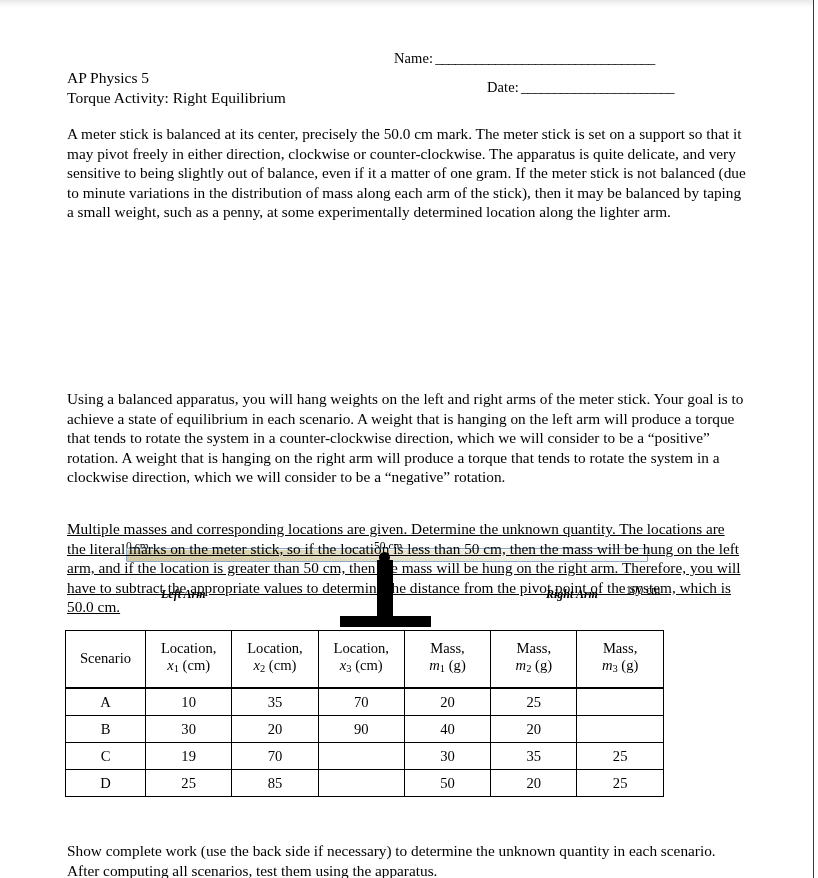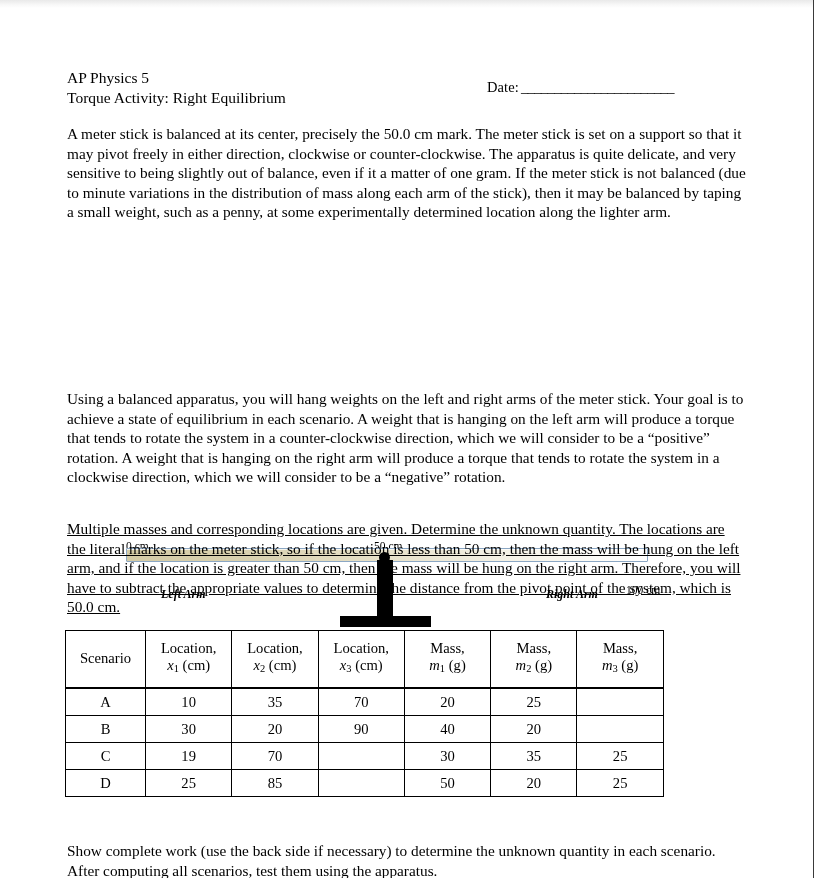--- a/index.html
+++ b/index.html
@@ -212,20 +212,23 @@
 </head>
 <body>
 
 <div id="top-shade"></div>
 <div id="page-right-rule"></div>
 
 <div class="page">
 
   <div class="header-block">
 
+    <div class="name-line">
+      <span class="rule-label">Name:</span><span class="rule-fill">_________________________________</span>
+    </div>
 
     <div class="date-line">
       <span class="rule-label">Date:</span><span class="rule-fill">_______________________</span>
     </div>
 
     <div class="course-title">AP Physics 5</div>
     <div class="activity-title">Torque Activity: Right Equilibrium</div>
   </div>
 
   <div class="para" id="para-intro">A meter stick is balanced at its center, precisely the 50.0 cm mark. The meter stick is set on a support so that it may pivot freely in either direction, clockwise or counter-clockwise. The apparatus is quite delicate, and very sensitive to being slightly out of balance, even if it a matter of one gram. If the meter stick is not balanced (due to minute variations in the distribution of mass along each arm of the stick), then it may be balanced by taping a small weight, such as a penny, at some experimentally determined location along the lighter arm.</div>

